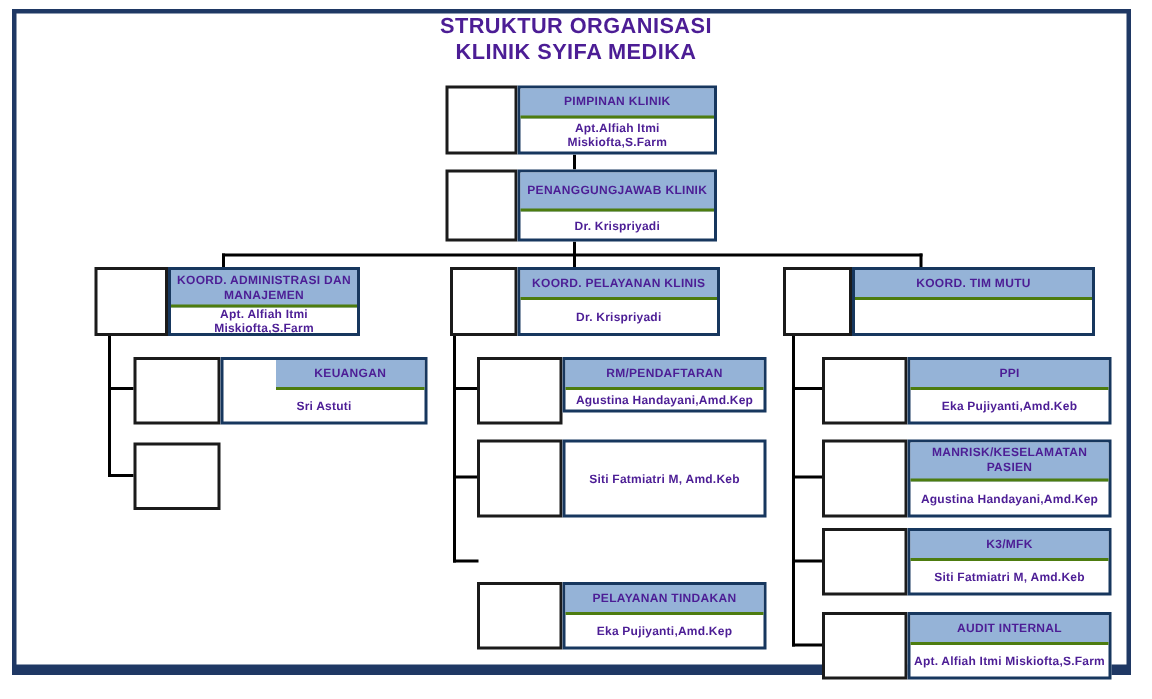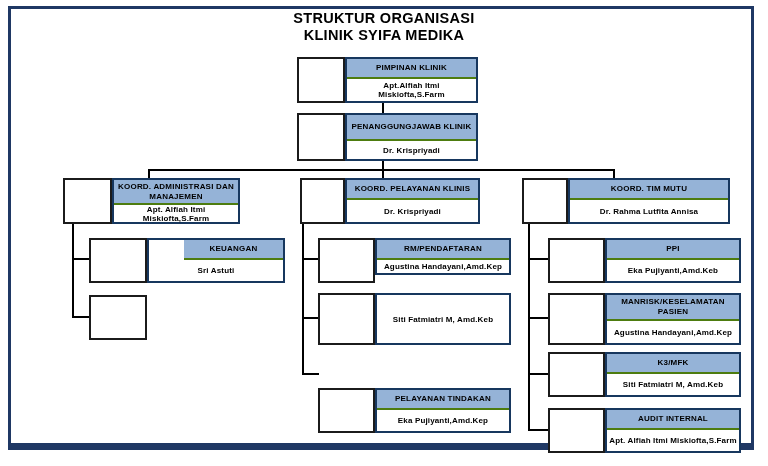--- a/index.html
+++ b/index.html
@@ -1,18 +1,18 @@
 <!DOCTYPE html>
 <html><head>
 <meta charset="utf-8">
 <style>
   html,body{margin:0;padding:0;background:#ffffff;}
   .canvas{
     position:relative;width:768px;height:466px;background:#ffffff;overflow:hidden;
-    font-family:"Liberation Sans",sans-serif;color:#000000;
+    font-family:"Liberation Sans",sans-serif;color:#4c1d95;
   }
   .page-border{
     position:absolute;left:8px;top:6px;width:746px;height:444px;
     border:3px solid #1F3864;border-bottom-width:7px;box-sizing:border-box;
   }
   .title{
     position:absolute;left:0;top:10px;width:768px;text-align:center;
     font-weight:bold;font-size:14.5px;line-height:1.18;letter-spacing:.3px;
   }
   .node{position:absolute;display:flex;align-items:stretch;}
@@ -96,21 +96,20 @@
     <div class="main" style="width:135px;height:46px;justify-content:flex-end;">
       <div class="hdr" style="height:20px;">KOORD. PELAYANAN KLINIS</div>
       <div class="nm">Dr. Krispriyadi</div>
     </div>
   </div>
 
   <div class="node" style="left:522px;top:178px;">
     <div class="photo" style="width:46px;height:46px;"></div>
     <div class="main" style="width:162px;height:46px;">
       <div class="hdr" style="height:20px;">KOORD. TIM MUTU</div>
-      <div class="nm">Dr. Rahma Lutfita Annisa</div>
     </div>
   </div>
 
   <div class="node" style="left:89px;top:238px;">
     <div class="photo" style="width:58px;height:45px;"></div>
     <div class="main" style="width:138px;height:45px;">
       <div class="hdr" style="height:20px;margin-left:35px;">KEUANGAN</div>
       <div class="nm">Sri Astuti</div>
     </div>
   </div>

